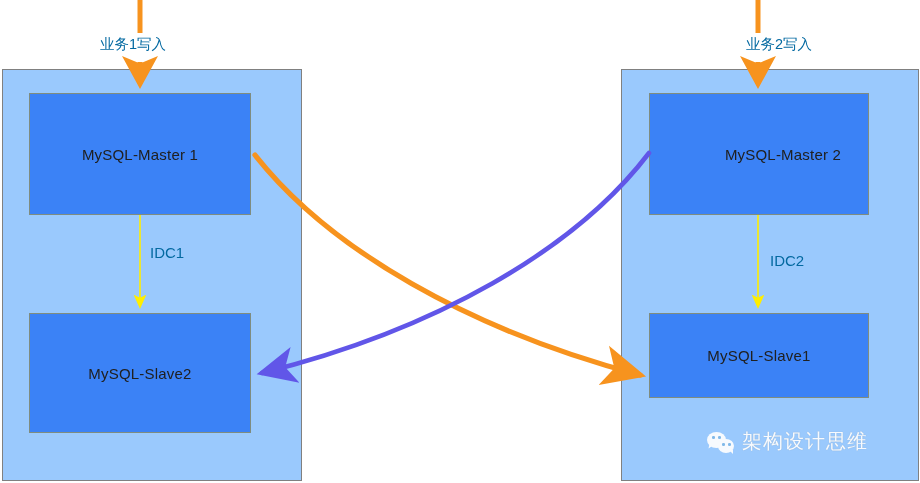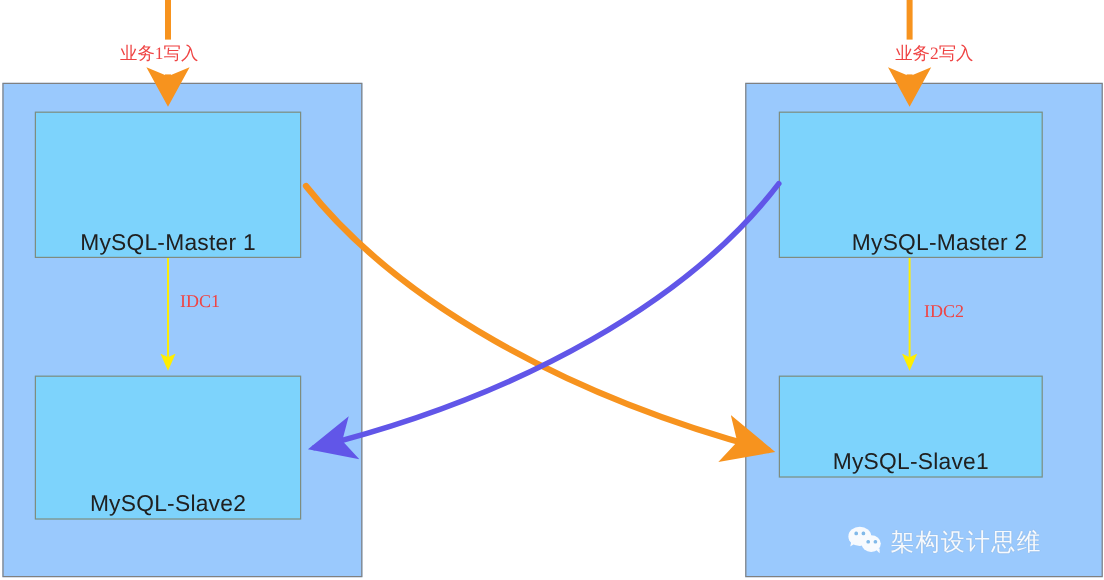--- a/index.html
+++ b/index.html
@@ -18,55 +18,53 @@
     overflow: hidden;
   }
   .idc-zone {
     position: absolute;
     background: #9ac9fd;
     border: 1px solid #808080;
     box-sizing: border-box;
   }
   .node-box {
     position: absolute;
-    background: #7dd3fc;
+    background: #3b82f6;
     border: 1px solid #7f8c7f;
     box-sizing: border-box;
     display: flex;
-    align-items: flex-end;
+    align-items: center;
     justify-content: center;
     color: #202020;
-    font-size: 19px;
+    font-size: 15px;
     letter-spacing: 0.2px;
   }
   .edge-label {
     position: absolute;
-    color: #ef4444;
+    color: #0369a1;
     font-size: 15px;
     white-space: nowrap;
-    font-family: Liberation Serif, serif;
   }
   .label-cn {
     font-size: 14.5px;
   }
   svg.overlay {
     position: absolute;
     left: 0;
     top: 0;
     width: 920px;
     height: 483px;
     pointer-events: none;
   }
   .watermark {
     position: absolute;
     display: flex;
-    align-items: flex-start;
+    align-items: flex-end;
     gap: 5px;
     opacity: 0.92;
-    margin-top: 10px;
   }
   .watermark .wm-text {
     font-size: 20px;
     color: #ffffff;
     font-family: "DejaVu Sans", sans-serif;
     letter-spacing: 1px;
     text-shadow: 0 0 1px rgba(120,120,120,0.45);
   }
   .wechat-logo {
     position: relative;

